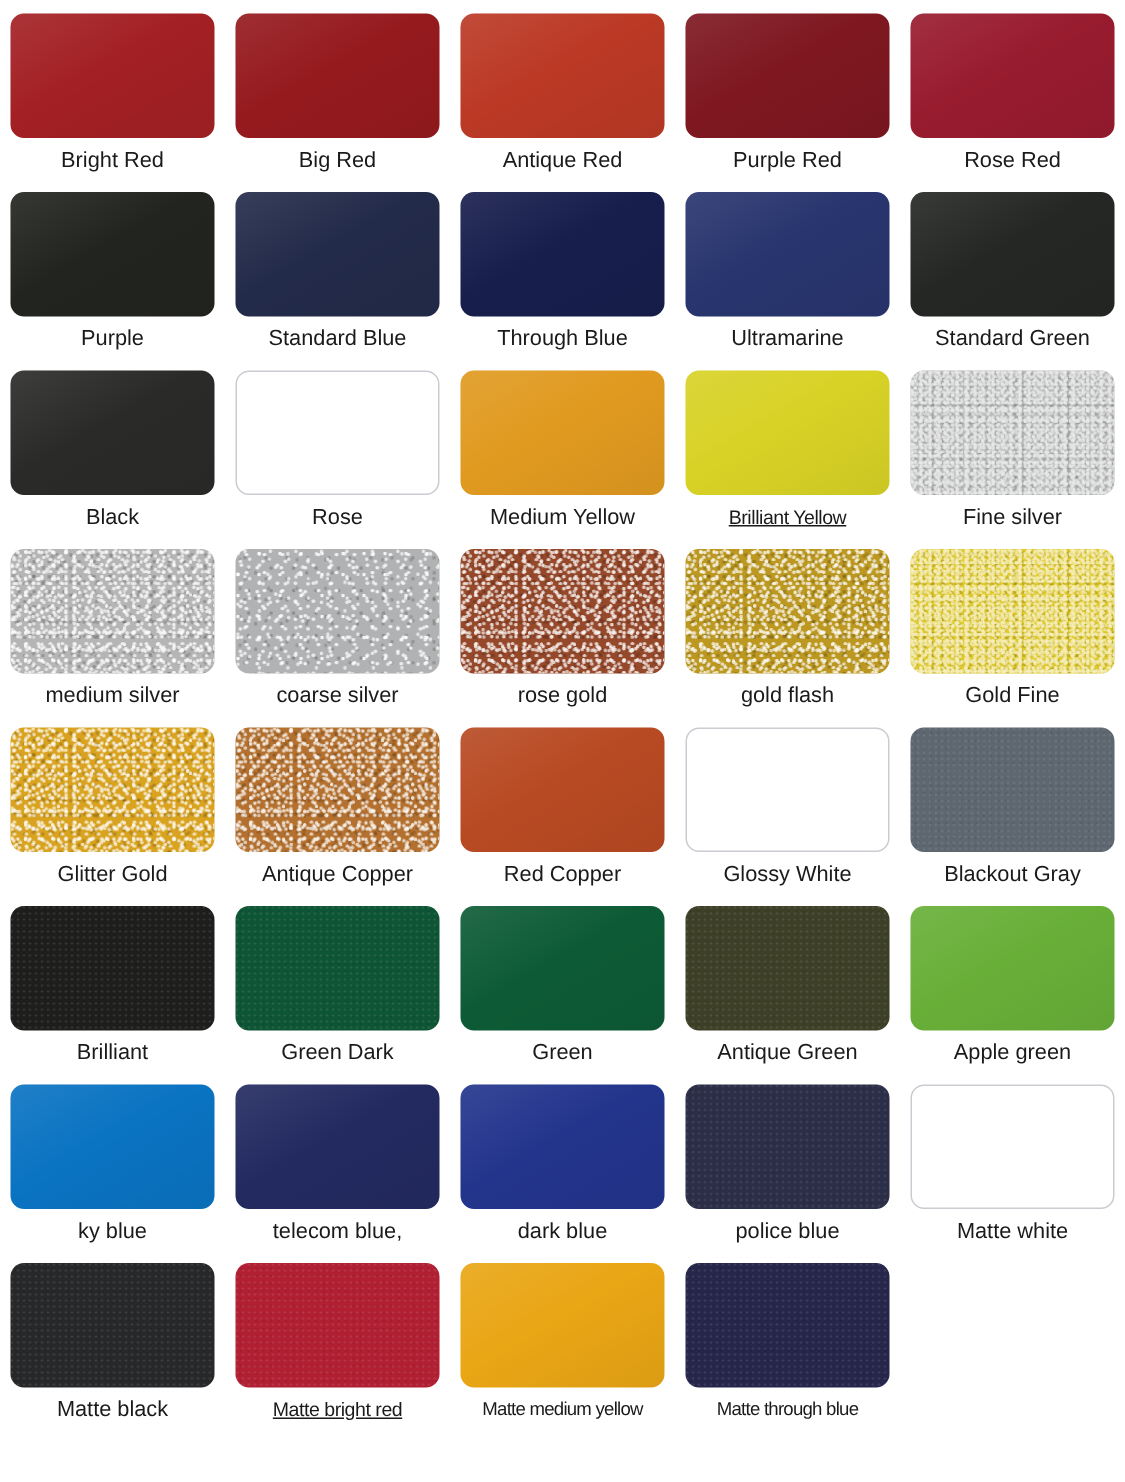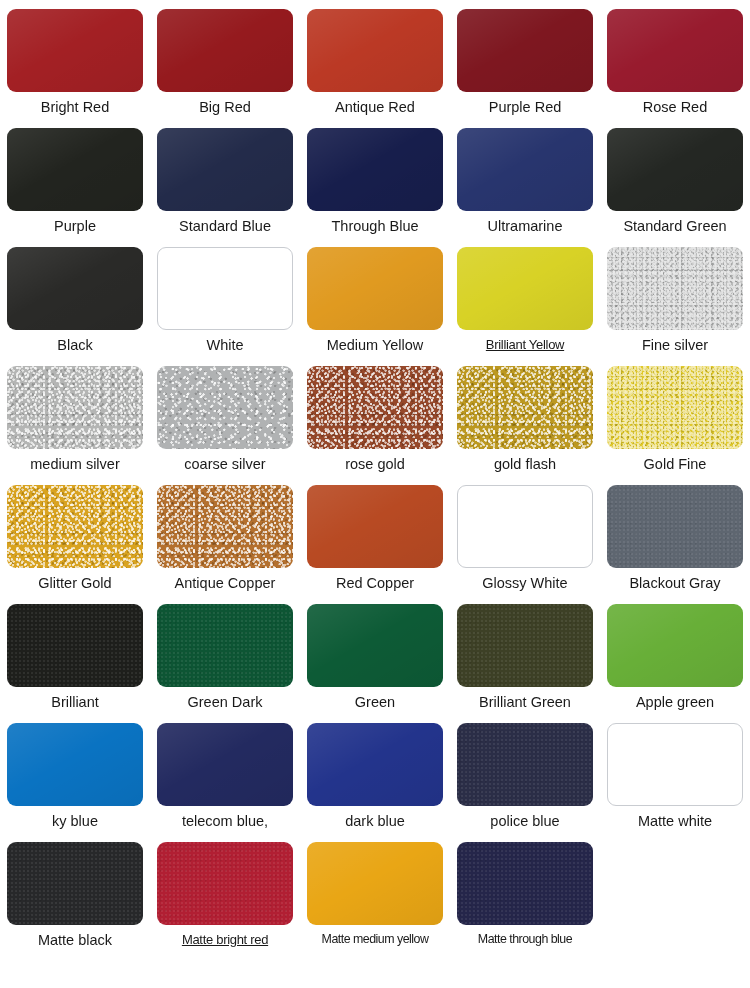--- a/index.html
+++ b/index.html
@@ -154,21 +154,21 @@
     <div class="swatch-cell">
       <div class="chip gloss" style="background: rgb(36, 39, 35);"></div>
       <div class="chip-label">Standard Green</div>
     </div>
     <div class="swatch-cell">
       <div class="chip gloss" style="background: rgb(42, 42, 40);"></div>
       <div class="chip-label">Black</div>
     </div>
     <div class="swatch-cell">
       <div class="chip bordered" style="background: rgb(255, 255, 255);"></div>
-      <div class="chip-label">White</div>
+      <div class="chip-label">Rose</div>
     </div>
     <div class="swatch-cell">
       <div class="chip gloss" style="background: rgb(224, 154, 32);"></div>
       <div class="chip-label">Medium Yellow</div>
     </div>
     <div class="swatch-cell">
       <div class="chip gloss" style="background: rgb(216, 210, 38);"></div>
       <div class="chip-label tight">Brilliant Yellow</div>
     </div>
     <div class="swatch-cell">
@@ -222,21 +222,21 @@
     <div class="swatch-cell">
       <div class="chip matte" style="background: rgb(13, 85, 52);"></div>
       <div class="chip-label">Green Dark</div>
     </div>
     <div class="swatch-cell">
       <div class="chip gloss" style="background: rgb(13, 91, 54);"></div>
       <div class="chip-label">Green</div>
     </div>
     <div class="swatch-cell">
       <div class="chip matte" style="background: rgb(61, 64, 38);"></div>
-      <div class="chip-label">Brilliant Green</div>
+      <div class="chip-label">Antique Green</div>
     </div>
     <div class="swatch-cell">
       <div class="chip gloss" style="background: rgb(104, 175, 56);"></div>
       <div class="chip-label">Apple green</div>
     </div>
     <div class="swatch-cell">
       <div class="chip gloss" style="background: rgb(10, 115, 194);"></div>
       <div class="chip-label">ky blue</div>
     </div>
     <div class="swatch-cell">

